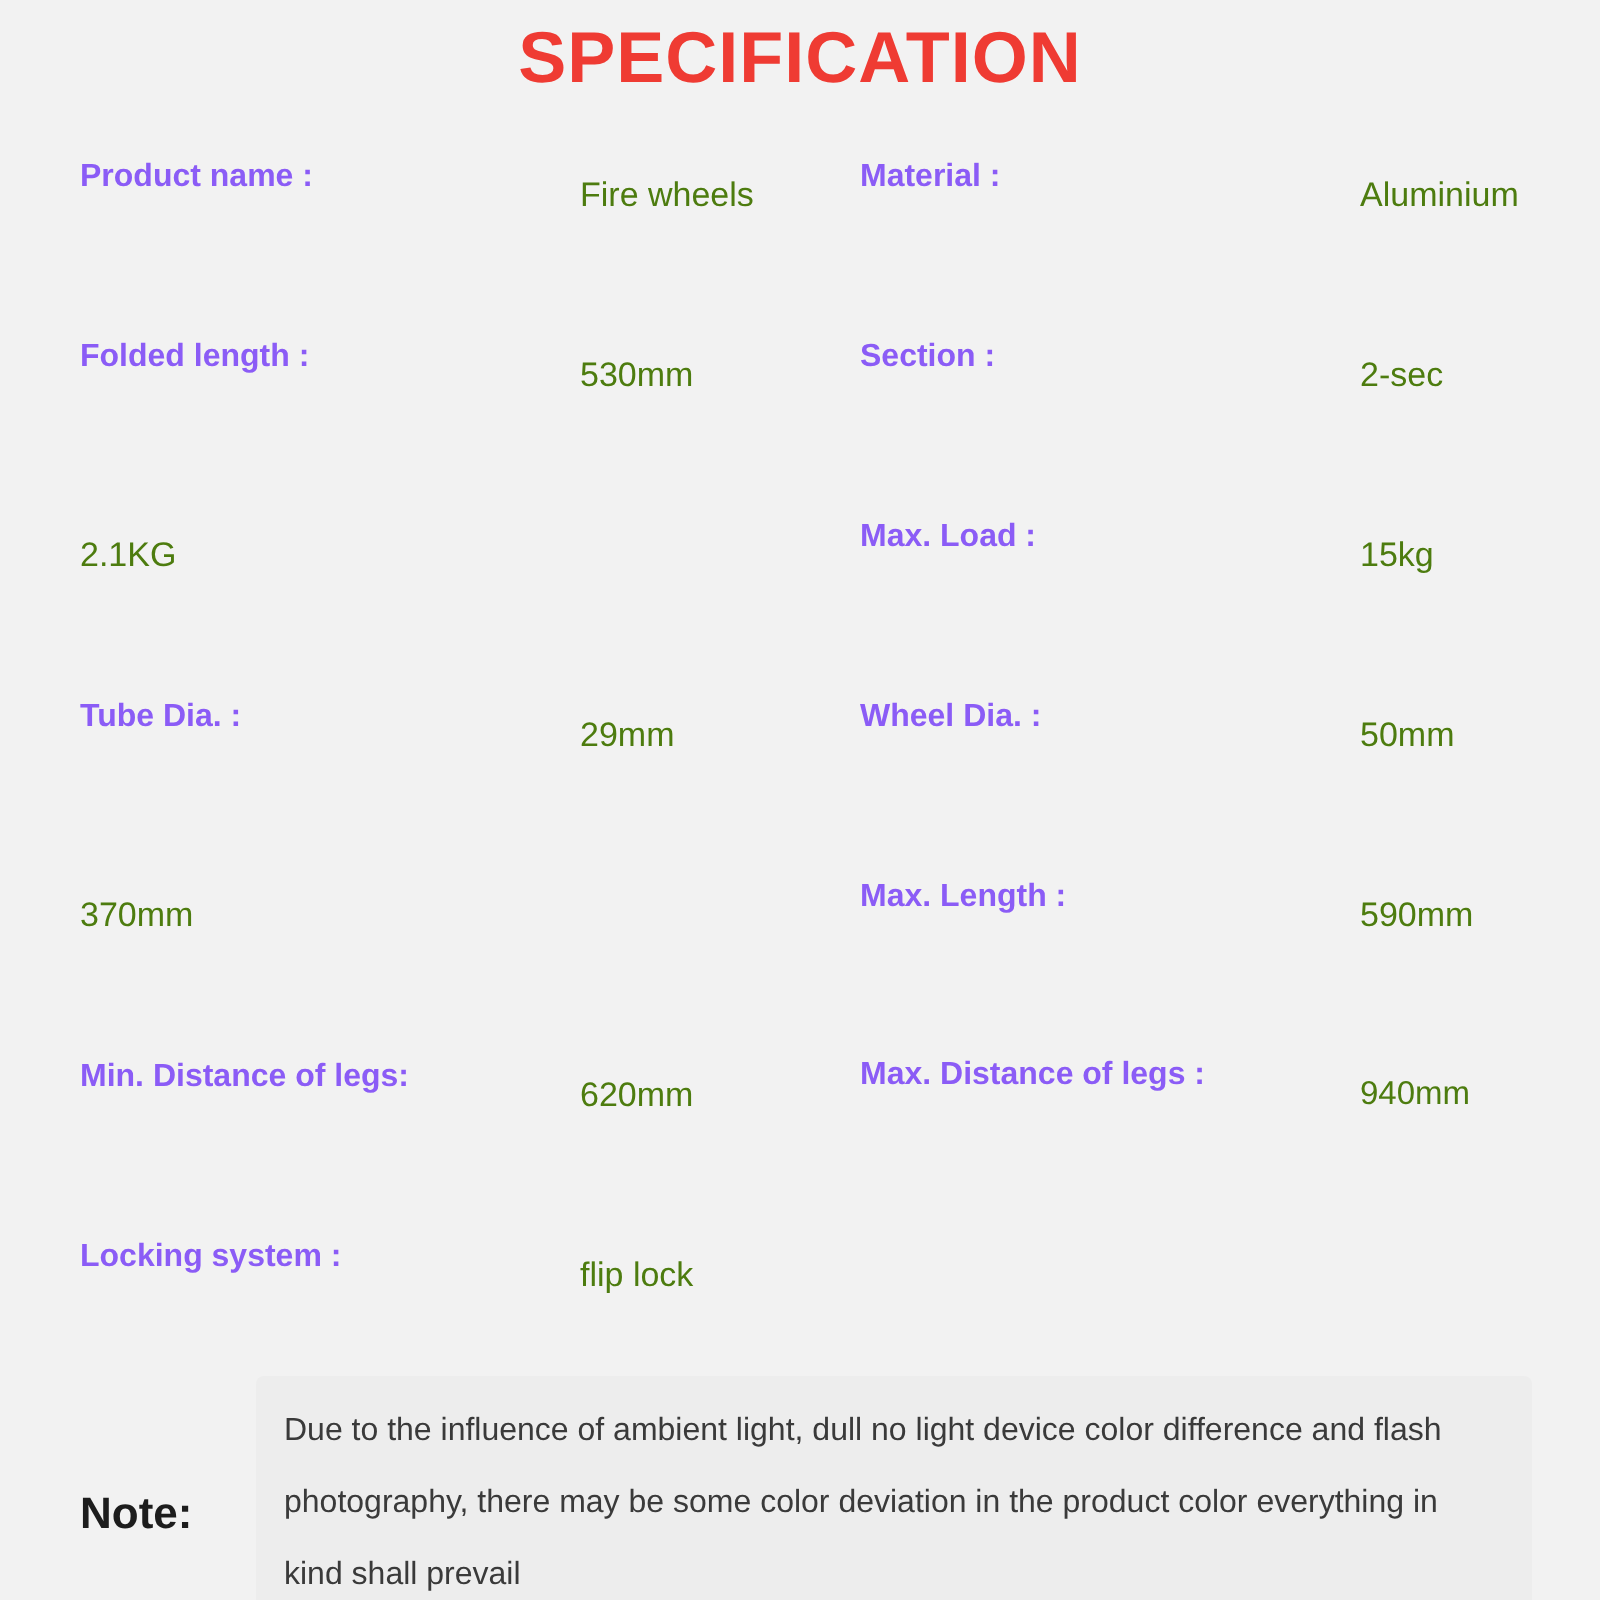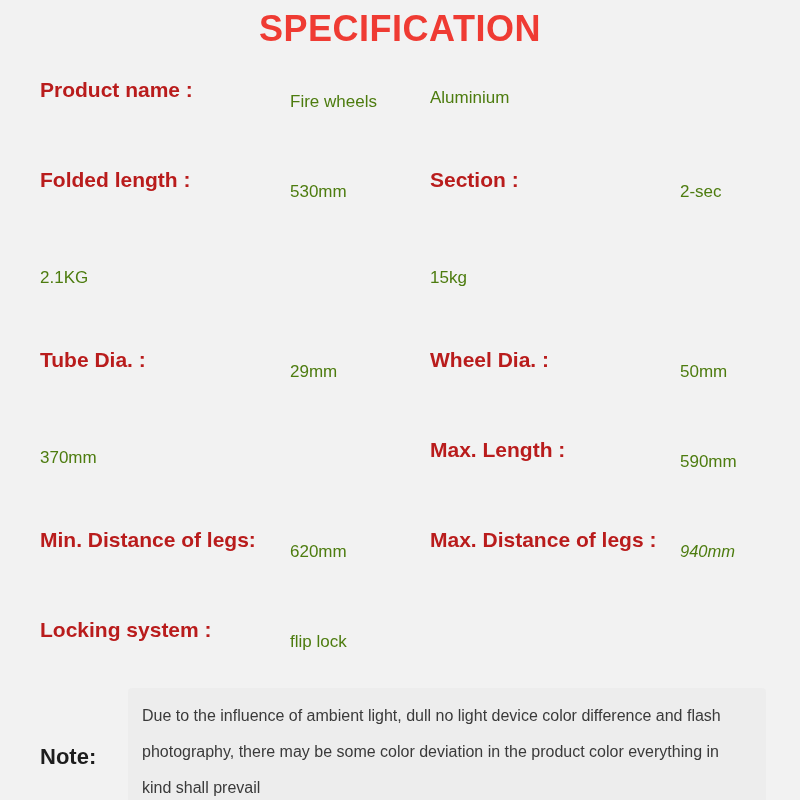--- a/index.html
+++ b/index.html
@@ -43,42 +43,41 @@
     width: 390px;
     display: flex;
     align-items: baseline;
   }
   .col-right {
     width: 340px;
     display: flex;
     align-items: baseline;
   }
   .label {
-    font-size: 21px;
+    font-size: 16px;
     font-weight: bold;
-    color: #b91c1c;
+    color: #8b5cf6;
     white-space: nowrap;
   }
   .label-l {
     width: 250px;
   }
   .label-r {
     width: 250px;
   }
   .value {
     font-size: 17px;
     font-weight: normal;
     color: #4d7c0f;
     white-space: nowrap;
     position: relative;
     top: 10px;
   }
   .value-sm {
     font-size: 16.5px;
-    font-style: italic;
   }
   .note-wrap {
     position: absolute;
     left: 40px;
     top: 688px;
     width: 726px;
     display: flex;
     align-items: center;
   }
   .note-label {
@@ -109,40 +108,42 @@
   <div class="title">SPECIFICATION</div>
 
   <div class="spec-table">
 
     <div class="spec-row">
       <div class="col-left">
         <span class="label label-l">Product name :</span>
         <span class="value">Fire wheels</span>
       </div>
       <div class="col-right">
+        <span class="label label-r">Material :</span>
         <span class="value">Aluminium</span>
       </div>
     </div>
 
     <div class="spec-row">
       <div class="col-left">
         <span class="label label-l">Folded length :</span>
         <span class="value">530mm</span>
       </div>
       <div class="col-right">
         <span class="label label-r">Section :</span>
         <span class="value">2-sec</span>
       </div>
     </div>
 
     <div class="spec-row">
       <div class="col-left">
         <span class="value">2.1KG</span>
       </div>
       <div class="col-right">
+        <span class="label label-r">Max. Load :</span>
         <span class="value">15kg</span>
       </div>
     </div>
 
     <div class="spec-row">
       <div class="col-left">
         <span class="label label-l">Tube Dia. :</span>
         <span class="value">29mm</span>
       </div>
       <div class="col-right">

